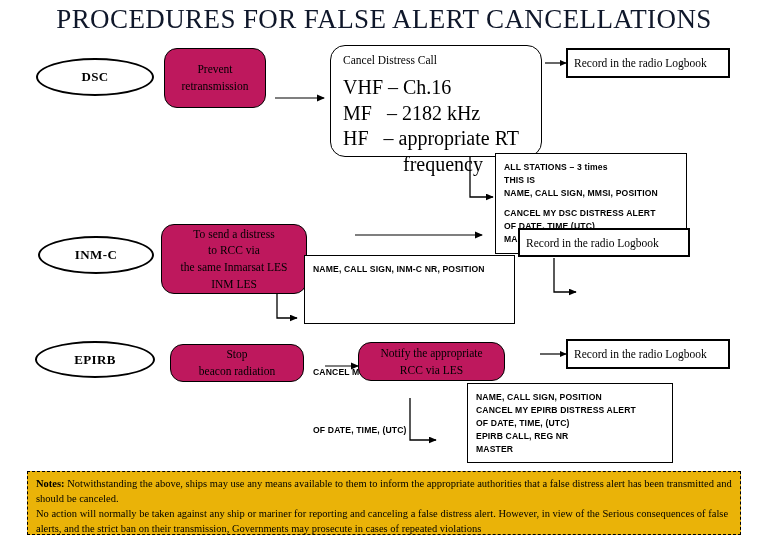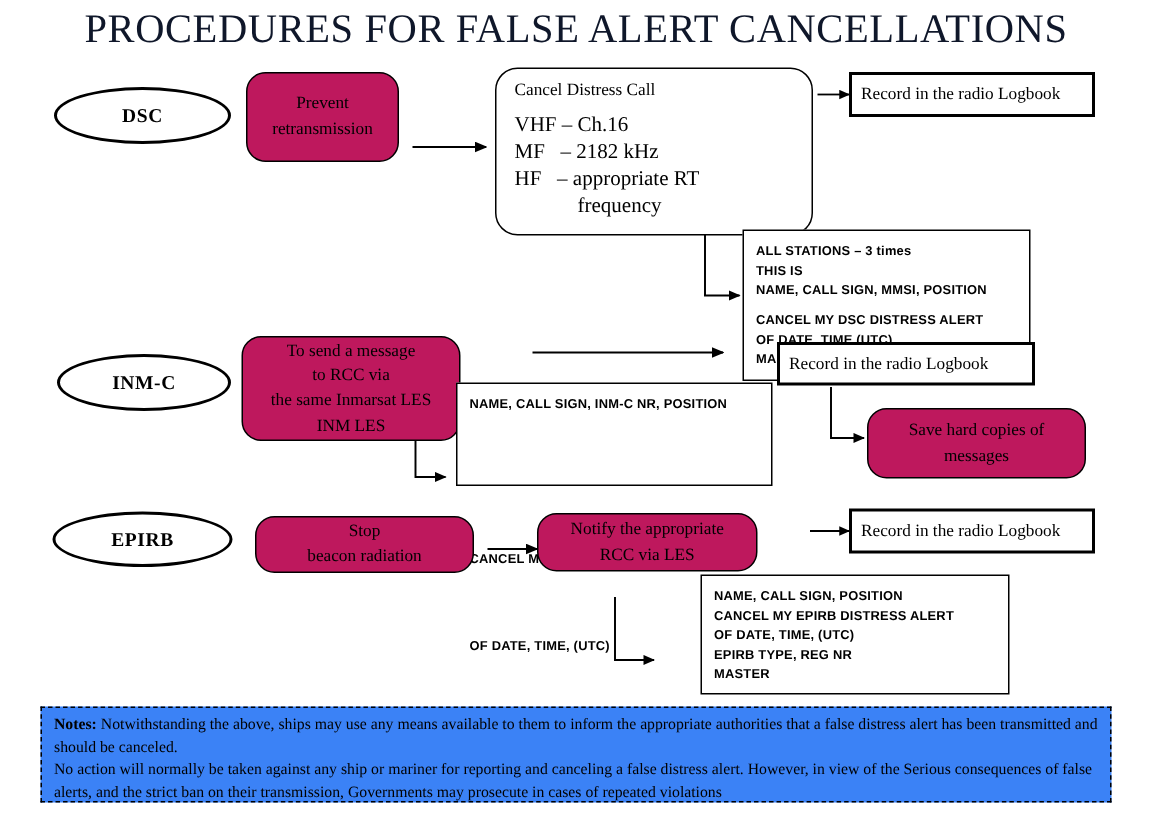--- a/index.html
+++ b/index.html
@@ -90,39 +90,39 @@
     border-radius: 15px;
     align-items: flex-start;
     justify-content: flex-start;
     text-align: left;
     background: #fff;
     padding: 8px 12px;
     font-family: "Liberation Serif", serif;
   }
   .callbox .hdr { font-size: 11.5px; margin-bottom: 9px; }
   .callbox .line {
-    font-size: 14px;
+    font-size: 20px;
     line-height: 1.28;
     white-space: pre;
   }
   .logbook {
     font-size: 11.5px;
     justify-content: center;
     align-items: flex-start;
   }
   
   #notes {
     position: absolute;
     left: 27px;
     top: 471px;
     width: 714px;
     height: 64px;
     box-sizing: border-box;
     border: 1.6px dashed #000;
-    background: #3b82f6;
+    background: #eab308;
     padding: 5px 8px 4px 8px;
     font-family: "Liberation Serif", serif;
     font-size: 10.5px;
     line-height: 1.42;
   }
   #notes b { font-weight: bold; }
   
   .conn { position: absolute; }
   svg { display: block; overflow: visible; }
 </style>
@@ -185,67 +185,63 @@
     <div>CANCEL MY DSC DISTRESS ALERT</div>
     <div>OF DATE, TIME (UTC)</div>
     <div>MASTER</div>
   </div>
 
   <div class="node ellipse" style="left:38px; top:236px; width:116px; height:38px;">
     <span>INM-C</span>
   </div>
 
   <div class="node rounded" style="left:161px; top:224px; width:146px; height:70px;">
-    <span>To send a message</span>
+    <span>To send a distress</span>
     <span>to RCC via</span>
     <span>the same Inmarsat  LES</span>
     <span>INM LES</span>
   </div>
 
   <div class="node rect logbook" style="left:518px; top:228px; width:172px; height:29px;">
     <span>Record in the radio Logbook</span>
   </div>
 
   <div class="node msgbox" style="left:304px; top:255px; width:211px; height:69px;gap:45px;">
     <div>NAME, CALL SIGN, INM-C NR, POSITION</div>
     <div class="gap"></div>
     <div>CANCEL MY INM-C DISTRESS ALERT</div>
     <div>OF DATE, TIME, (UTC)</div>
     <div>MASTER</div>
   </div>
 
-  <div class="node rounded" style="left:578px; top:272px; width:146px; height:47px;">
-    <span>Save hard copies of</span>
-    <span>messages</span>
-  </div>
 
   <div class="node ellipse" style="left:35px; top:341px; width:120px; height:37px;">
     <span>EPIRB</span>
   </div>
 
-  <div class="node rounded" style="left:170px; top:344px; width:146px; height:38px;">
+  <div class="node rounded" style="left:170px; top:344px; width:134px; height:38px;">
     <span>Stop</span>
     <span>beacon radiation</span>
   </div>
 
   <div class="node rounded" style="left:358px; top:342px; width:147px; height:39px;">
     <span>Notify the appropriate</span>
     <span>RCC via LES</span>
   </div>
 
   <div class="node rect logbook" style="left:566px; top:339px; width:164px; height:30px;">
     <span>Record in the radio Logbook</span>
   </div>
 
   <div class="node msgbox" style="left:467px; top:383px; width:206px; height:80px;">
     <div>NAME, CALL SIGN, POSITION</div>
     <div class="gap"></div>
     <div>CANCEL MY EPIRB DISTRESS ALERT</div>
     <div>OF DATE, TIME, (UTC)</div>
-    <div>EPIRB TYPE, REG NR</div>
+    <div>EPIRB CALL, REG NR</div>
     <div>MASTER</div>
   </div>
 
   <div id="notes">
     <div>
       <b>Notes:</b>
       <span>Notwithstanding the above, ships may use any means available to them to inform the appropriate authorities that a false distress alert has  been  transmitted and should be canceled.</span>
     </div>
     <div>No action will normally be taken against any ship or mariner for reporting and canceling a false distress alert. However, in view of the Serious consequences of  false  alerts, and  the strict ban on their transmission, Governments may prosecute  in cases of repeated violations</div>
   </div>

